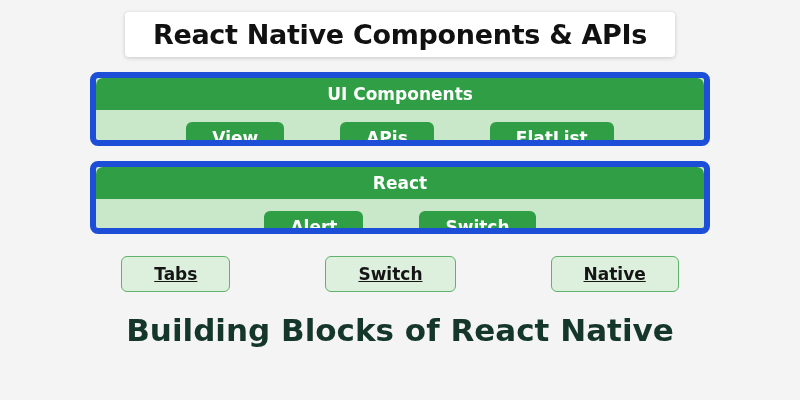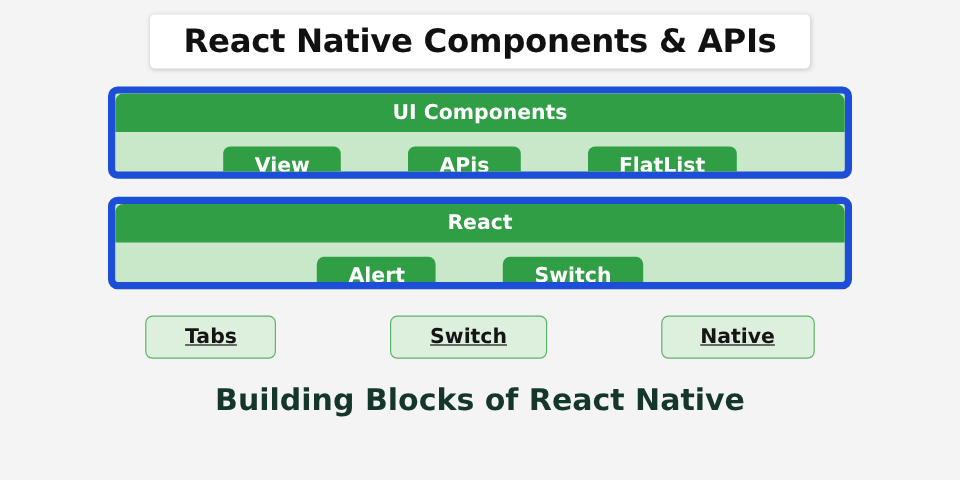--- a/index.html
+++ b/index.html
@@ -78,21 +78,21 @@
     border-radius: 6px;
     padding: 7px 32px;
     font-size: 17px;
     font-weight: 600;
     color: #151515;
     white-space: nowrap;
     text-decoration: underline;
   }
   .footer-caption {
     margin-top: 20px;
-    font-size: 25px;
+    font-size: 31px;
     font-weight: 800;
     color: #14362b;
     white-space: nowrap;
   }
 </style>
 </head>
 <body>
 
 <div class="stage">
 

